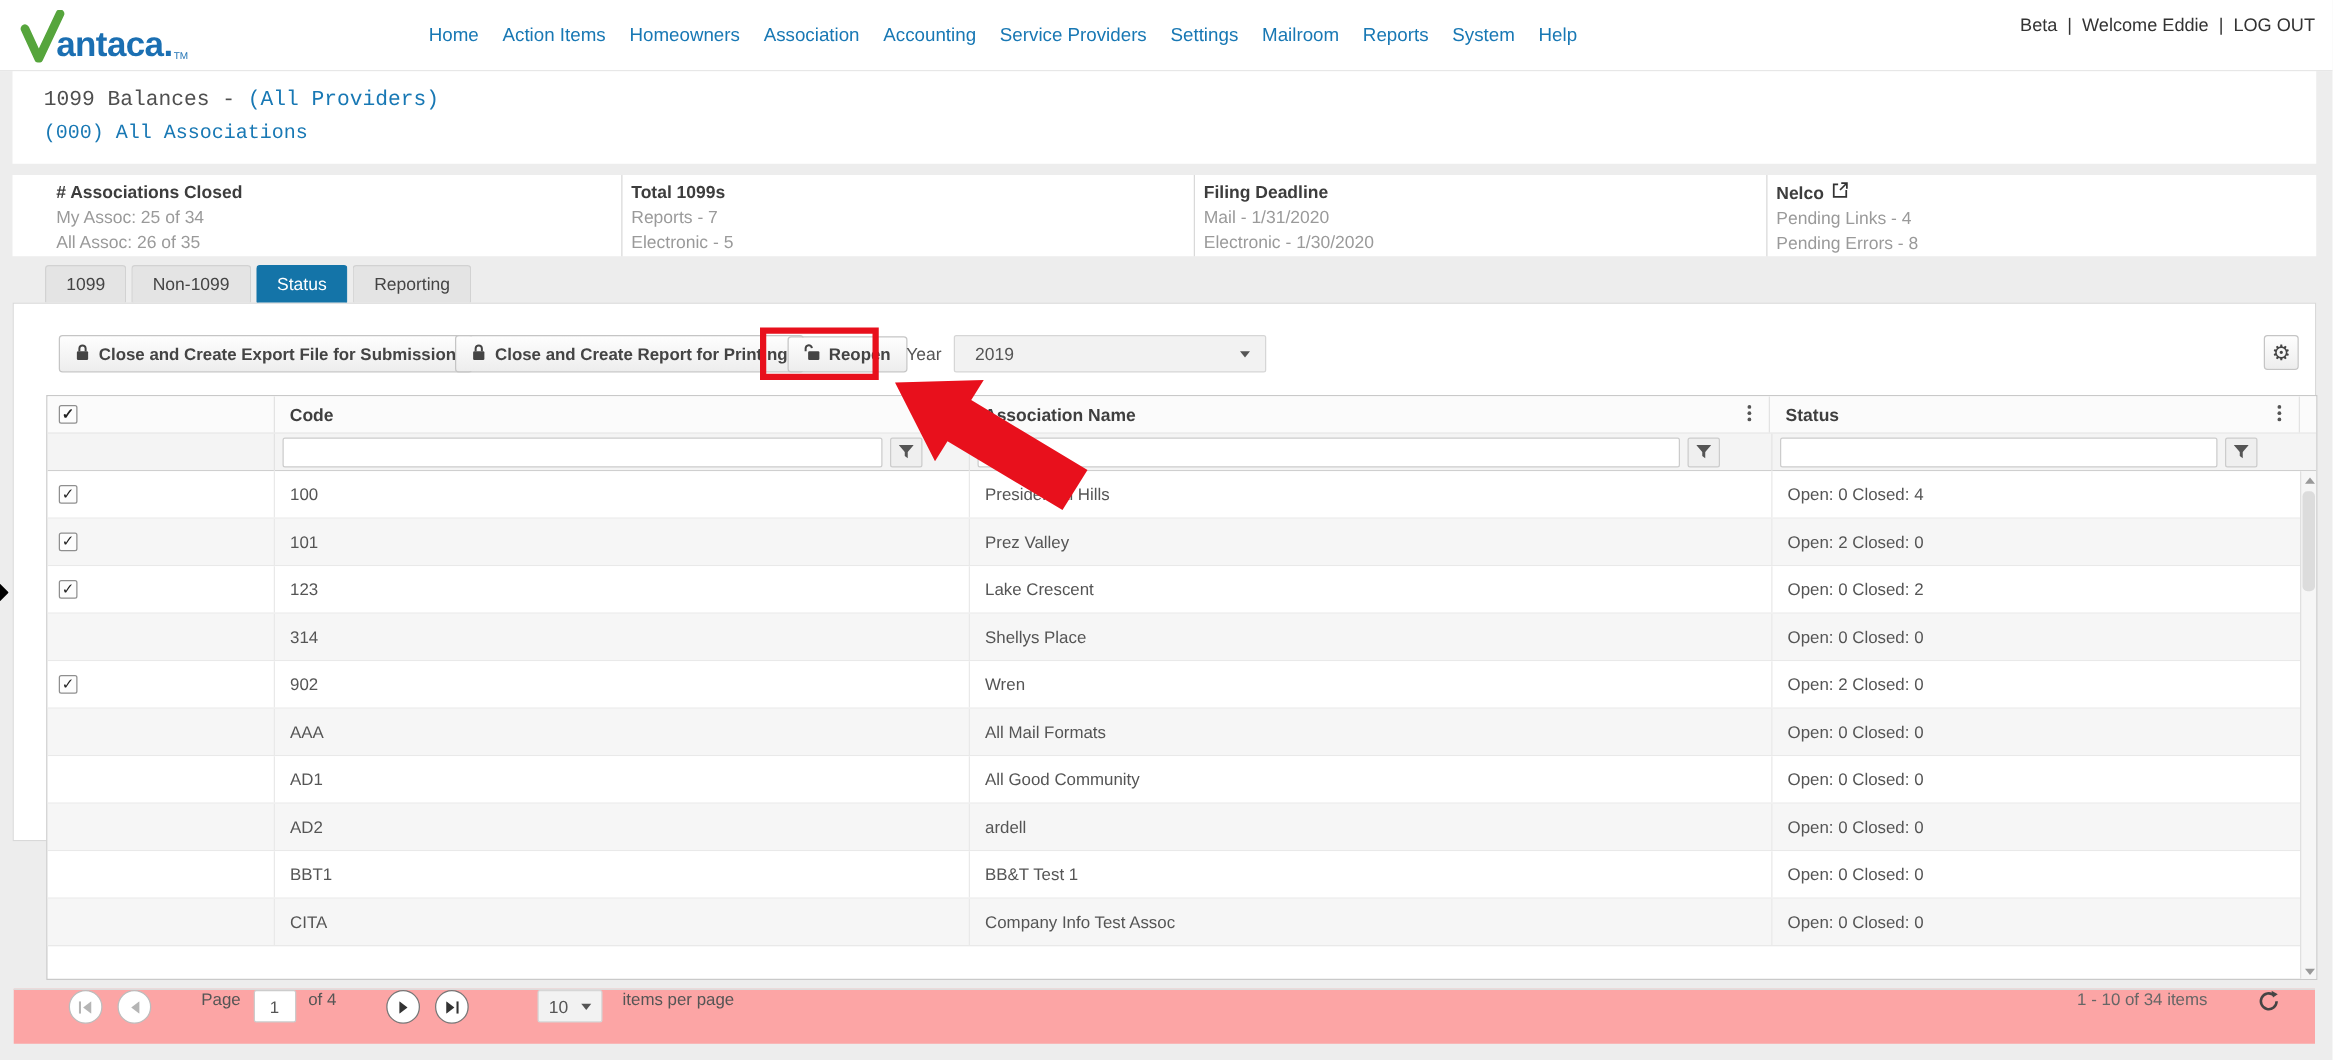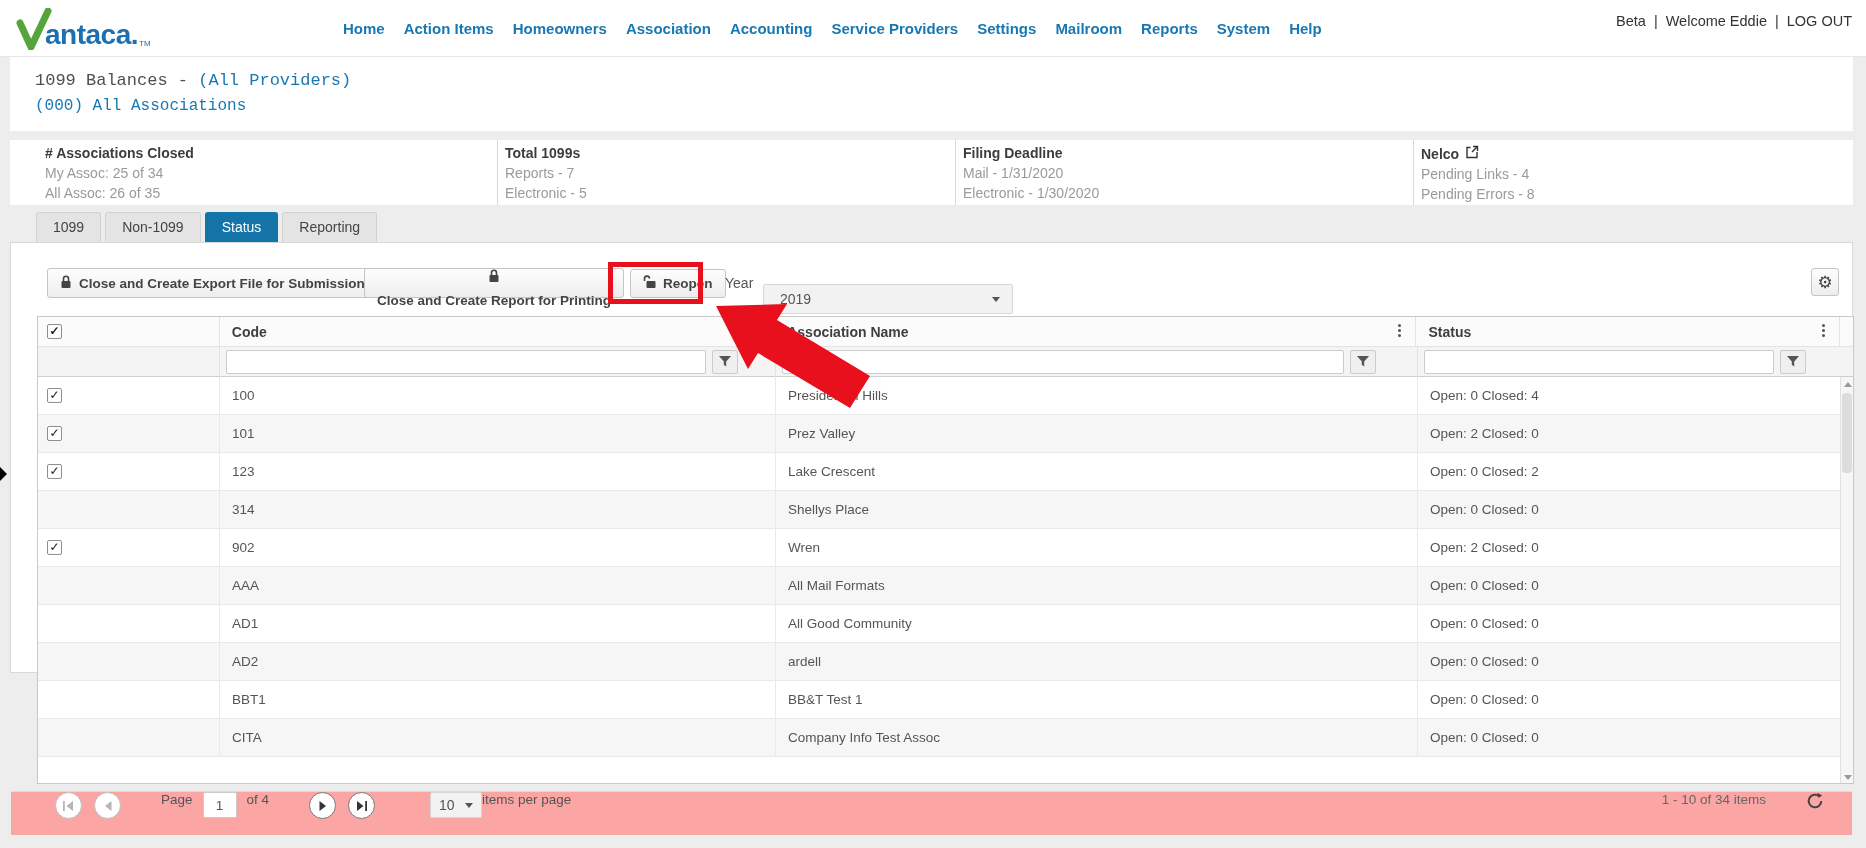--- a/index.html
+++ b/index.html
@@ -5,21 +5,21 @@
   * { margin:0; padding:0; box-sizing:border-box; }
   html,body { width:1866px; height:848px; overflow:hidden; }
   body { background:#ededed; font-family:"Liberation Sans", sans-serif; color:#444; }
 
   
   .topbar { position:absolute; left:0; top:0; width:1866px; height:57px; background:#fff; border-bottom:1px solid #e7e7e7; }
   .logo { position:absolute; left:16px; top:8px; display:flex; align-items:flex-end; cursor:pointer; }
   .logo-text { font-size:28px; font-weight:bold; color:#1b6fb2; letter-spacing:-0.5px; margin-left:-7px; line-height:38px; }
   .logo-tm { font-size:8px; color:#1b6fb2; margin-left:1px; margin-bottom:6px; }
   .nav { position:absolute; left:343px; top:0; height:57px; display:flex; align-items:center; gap:19px; }
-  .nav-item { font-size:15px; font-weight:700; color:#1878b4; cursor:pointer; white-space:nowrap; }
+  .nav-item { font-size:15px; font-weight:400; color:#1878b4; cursor:pointer; white-space:nowrap; }
   .userbar { position:absolute; right:14px; top:13px; font-size:14.5px; color:#333; display:flex; gap:8px; align-items:center; }
   .userbar .logout { cursor:pointer; }
 
   
   .title-block { position:absolute; left:10px; top:57px; width:1843px; height:74px; background:#fff; padding:14px 0 0 25px;font-family:Liberation Mono, monospace; }
   .page-title { font-size:17px; color:#4f4f4f; }
   .page-title .link { color:#1878b4; cursor:pointer; }
   .page-subtitle { font-size:16px; color:#1878b4; margin-top:7px; cursor:pointer; }
 
   
@@ -35,21 +35,21 @@
          border-radius:3px 3px 0 0; font-size:14px; color:#444; line-height:29px; cursor:pointer; }
   .tab.active { background:#1474a8; border-color:#1474a8; color:#fff; }
 
   
   .panel { position:absolute; left:10px; top:242px; width:1843px; height:431px; background:#fff; border:1px solid #d9d9d9; }
 
   .btn { position:absolute; top:25px; height:30px; display:inline-flex; align-items:center; gap:7px; padding:0 12px;
          background:linear-gradient(#fefefe,#ededed); border:1px solid #c5c5c5; border-radius:3px;
          font-size:13.5px; font-weight:600; color:#444; cursor:pointer; white-space:nowrap; }
   .toolbar-label { position:absolute; top:25px; height:30px; line-height:30px; font-size:14px; color:#555; }
-  .dropdown { position:absolute; top:41px; height:30px; background:#f2f2f2; border:1px solid #d6d6d6; border-radius:2px;
+  .dropdown { position:absolute; top:25px; height:30px; background:#f2f2f2; border:1px solid #d6d6d6; border-radius:2px;
               display:flex; align-items:center; font-size:14px; color:#555; cursor:pointer; }
   .caret { width:0; height:0; border-left:4px solid transparent; border-right:4px solid transparent; border-top:5px solid #555; }
   .icon-btn { position:absolute; width:28px; height:28px; background:linear-gradient(#fefefe,#ededed); border:1px solid #c5c5c5;
               border-radius:3px; display:flex; align-items:center; justify-content:center; cursor:pointer; }
   .gear { font-size:17px; color:#444; line-height:1; }
 
   
   .grid { position:absolute; left:26px; top:73px; width:1817px; height:468px; border:1px solid #c9c9c9; background:#fff; overflow:hidden; }
   .hrow { display:flex; height:30px; background:#fbfbfb; border-bottom:1px solid #e3e3e3; }
   .frow { display:flex; height:30px; background:#f4f4f4; border-bottom:1px solid #cfcfcf; align-items:center; }
@@ -84,21 +84,21 @@
   .pcircle { width:27px; height:27px; border-radius:50%; border:1px solid #777; background:#fff; display:flex;
              align-items:center; justify-content:center; cursor:pointer; flex:none; }
   .pcircle.disabled { border-color:#bdbdbd; }
   .pager-gap { margin-left:12px; }
   .page-word { margin-left:40px; }
   .page-input { margin-left:10px; width:34px; height:26px; border:1px solid #ccc; border-radius:2px; text-align:center;
                 font-size:13.5px; color:#555; font-family:"Liberation Sans",sans-serif; }
   .of-word { margin-left:10px; }
   .c3 { margin-left:40px; }
   .size-dd { position:static; margin-left:55px; width:52px; height:26px; justify-content:space-between; padding:0 8px; }
-  .ipp { }
+  .ipp { margin-left:16px; }
   .range { margin-left:auto; color:#666; }
   .refresh { margin-left:40px; cursor:pointer; display:flex; align-items:center; }
 
   
   .anno-box { position:absolute; left:608px; top:262px; width:95px; height:42px; border:5px solid #e8101c; z-index:50; pointer-events:none; }
   .anno-arrow { position:absolute; left:700px; top:295px; z-index:50; pointer-events:none; }
   .artifact { position:absolute; left:0; top:467px; width:7px; height:14px; background:#000;
               clip-path:polygon(0 0, 100% 50%, 0 100%); }
 </style>
 </head>
@@ -186,21 +186,21 @@
 
   <div class="btn" style="left:36px;">
     <span>
       <svg width="12" height="14" viewBox="0 0 12 14">
           <path d="M3.5 6V3.8a2.5 2.5 0 0 1 5 0V6" fill="none" stroke="#444" stroke-width="1.6"></path>
           <rect x="1.5" y="6" width="9" height="7" rx="1" fill="#444"></rect>
         </svg>
     </span>
     <span>Close and Create Export File for Submission</span>
   </div>
-  <div class="btn" style="left:353px;flex-direction:column;">
+  <div class="btn" style="left:353px;">
     <span>
       <svg width="12" height="14" viewBox="0 0 12 14">
           <path d="M3.5 6V3.8a2.5 2.5 0 0 1 5 0V6" fill="none" stroke="#444" stroke-width="1.6"></path>
           <rect x="1.5" y="6" width="9" height="7" rx="1" fill="#444"></rect>
         </svg>
     </span>
     <span>Close and Create Report for Printing</span>
   </div>
   <div class="btn" style="left:619px; top:26px; height:29px;">
     <span>

